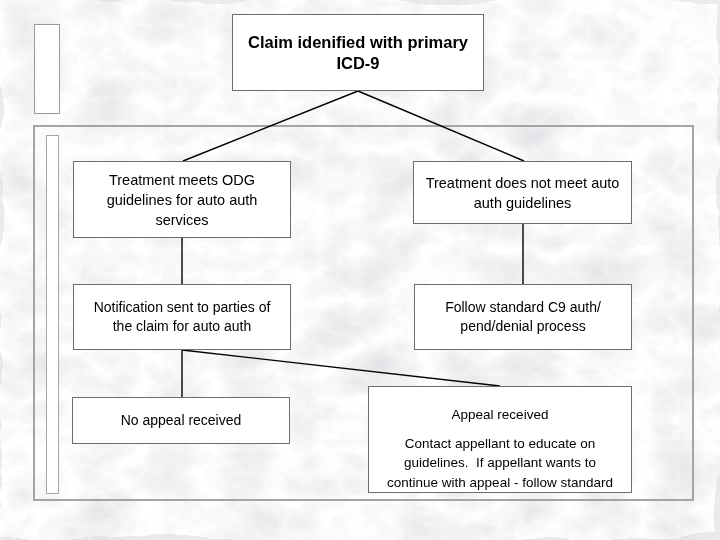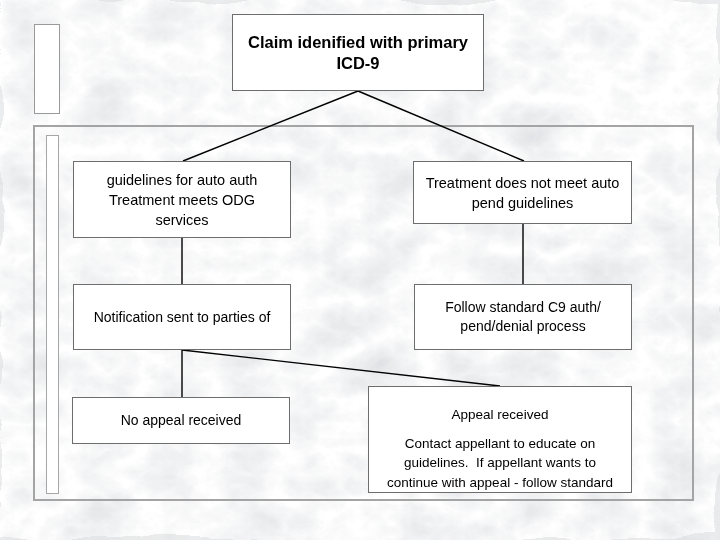--- a/index.html
+++ b/index.html
@@ -177,32 +177,33 @@
       <path d="M 182 350 L 500 386"></path>
     </g>
   </svg>
 
   <div class="node" id="node-root">
     <span class="line">Claim idenified with primary</span>
     <span class="line">ICD-9</span>
   </div>
 
   <div class="node" id="node-meets">
+    <span class="line">Treatment meets ODG</span>
     <span class="line">guidelines for auto auth</span>
-    <span class="line">Treatment meets ODG</span>
     <span class="line">services</span>
   </div>
 
   <div class="node" id="node-notmeets">
     <span class="line">Treatment does not meet auto</span>
-    <span class="line">pend guidelines</span>
+    <span class="line">auth guidelines</span>
   </div>
 
   <div class="node" id="node-notify">
     <span class="line">Notification sent to parties of</span>
+    <span class="line">the claim for auto auth</span>
   </div>
 
   <div class="node" id="node-c9">
     <span class="line">Follow standard C9 auth/</span>
     <span class="line">pend/denial process</span>
   </div>
 
   <div class="node" id="node-noappeal">
     <span class="line">No appeal received</span>
   </div>

